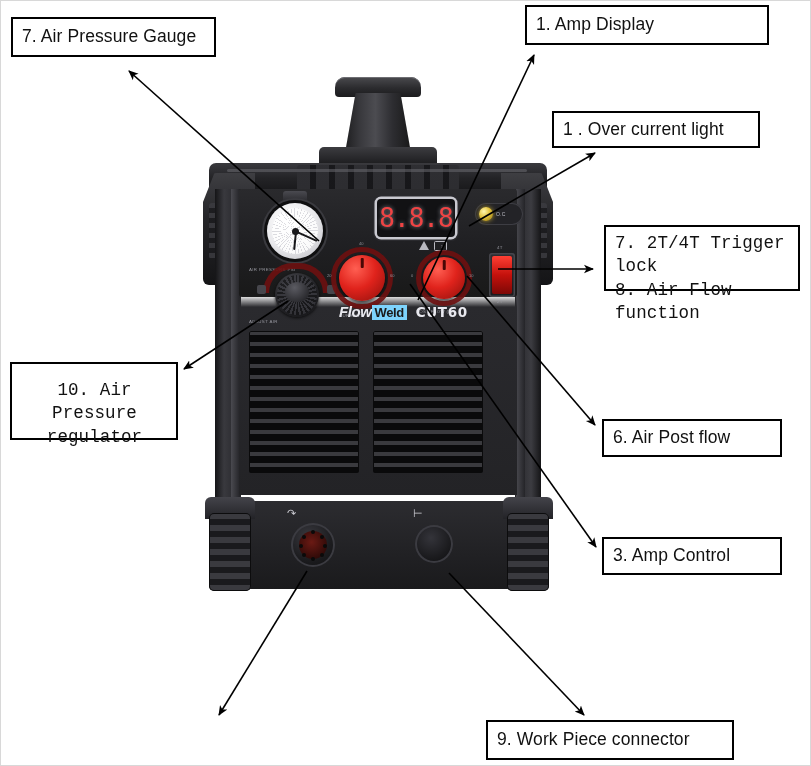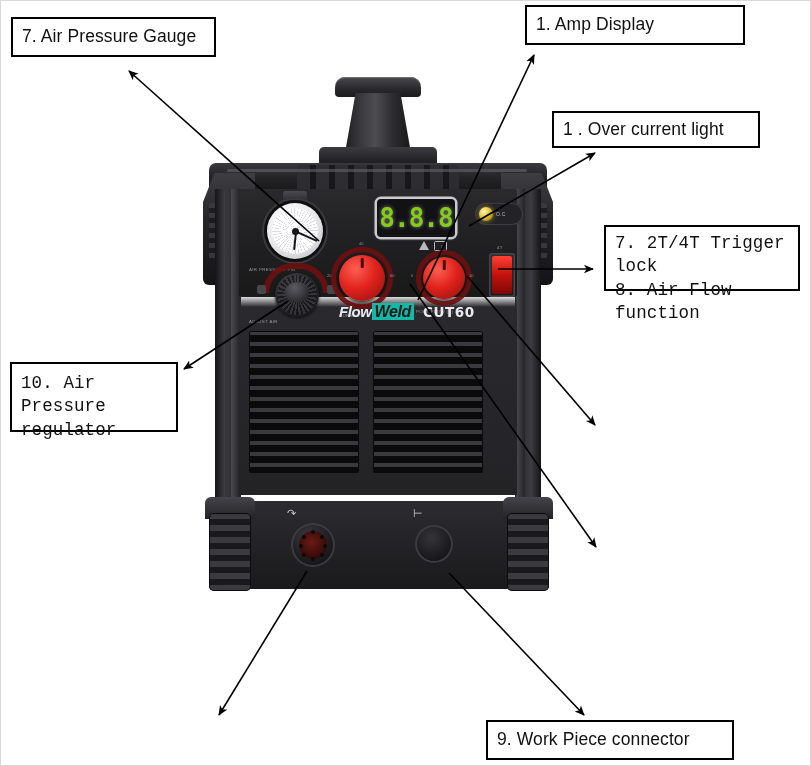--- a/index.html
+++ b/index.html
@@ -99,21 +99,21 @@
      background:linear-gradient(180deg,#4a4a50,#232327);}
 
   
   .silk{position:absolute;color:#9a9aa2;font-size:4.4px;letter-spacing:.35px;
         font-family:"Liberation Sans",sans-serif;white-space:nowrap;opacity:.95;}
 
   
   .display{left:190px;top:122px;width:78px;height:38px;border-radius:4px;
      background:#121214;box-shadow:0 0 0 2.5px #c9c9d0,0 0 0 4px #2a2a2e;
      display:flex;align-items:center;justify-content:center;gap:4px;}
-  .seg{color:#84cc16;font-family:"DejaVu Sans Mono",monospace;font-size:26px;font-weight:700;
+  .seg{color:#ef4444;font-family:"DejaVu Sans Mono",monospace;font-size:26px;font-weight:400;
        letter-spacing:-1px;text-shadow:0 0 4px rgba(220,220,235,.55);}
 
   
   .lampwrap{left:288px;top:126px;width:48px;height:22px;border-radius:11px;
      background:#232327;box-shadow:inset 0 0 0 1px #3d3d43;display:flex;align-items:center;
      padding-left:4px;gap:3px;}
   .lamp{width:14px;height:14px;border-radius:50%;
      background:radial-gradient(circle at 35% 32%,#fff6b0 0%,#e3c23a 45%,#8a6f12 100%);
      box-shadow:0 0 5px rgba(227,194,58,.75);}
   .lamp-txt{color:#b9b9c0;font-size:5px;letter-spacing:.2px;}
@@ -154,22 +154,22 @@
      background:repeating-conic-gradient(from 0deg,#3a3a40 0 7deg,#141416 7deg 14deg);
      opacity:.75;}
   .reg-cap{position:absolute;left:10px;top:9px;width:24px;height:20px;border-radius:50% 50% 45% 45%;
      background:radial-gradient(circle at 40% 28%,#5b5b62,#1a1a1d);}
   .reg-nub{left:70px;top:208px;width:9px;height:9px;border-radius:2px;background:#46464c;}
   .reg-nub2{left:140px;top:208px;width:9px;height:9px;border-radius:2px;background:#46464c;}
 
   
   .brand{left:152px;top:226px;display:flex;align-items:center;gap:9px;}
   .brand-prime{font-size:15px;font-style:italic;font-weight:700;color:#e9e9ef;letter-spacing:-.4px;}
-  .brand-weld{font-size:16px;font-style:italic;font-weight:700;color:#1a1a1a;
-     background:#14b8a6;padding:0 3px;letter-spacing:-.4px;}
+  .brand-weld{font-size:13px;font-weight:700;color:#1a1a1a;
+     background:#7dd3fc;padding:0 3px;letter-spacing:-.4px;}
   .brand-model{font-size:13.5px;font-weight:700;color:#e9e9ef;letter-spacing:.6px;
      font-family:"DejaVu Sans",sans-serif;}
 
   
   .vent{top:254px;width:110px;height:142px;border-radius:2px;background:#101011;
      background-image:repeating-linear-gradient(180deg,#3a3a3e 0 4px,#0a0a0b 4px 11px);
      box-shadow:inset 0 0 0 1px #0a0a0b;}
   .vent.l{left:62px;}
   .vent.r{left:186px;}
 
@@ -324,38 +324,44 @@
       <line x1="409" y1="283" x2="595" y2="546"></line>
       <line x1="306" y1="570" x2="218" y2="714"></line>
       <line x1="448" y1="572" x2="583" y2="714"></line>
     </g>
   </svg>
 
   <div class="callout pad-l" style="left:10px;top:16px;width:205px;height:40px;">
     <span class="txt">7. Air Pressure Gauge</span>
   </div>
 
-  <div class="callout pad-l" style="left:524px;top:4px;width:220px;height:40px;">
+  <div class="callout pad-l" style="left:524px;top:4px;width:244px;height:40px;">
     <span class="txt">1. Amp Display</span>
   </div>
 
   <div class="callout pad-l" style="left:551px;top:110px;width:208px;height:37px;">
     <span class="txt">1 . Over current light</span>
   </div>
 
   <div class="callout two-line" style="left:603px;top:224px;width:196px;height:66px;">
     <span class="txt">7. 2T/4T Trigger lock</span>
     <span class="txt">8. Air Flow function</span>
   </div>
 
-  <div class="callout two-line" style="left:9px;top:361px;width:168px;height:70px;padding-top:8px;">
+  <div class="callout two-line" style="left:9px;top:361px;width:168px;height:78px;padding-top:15px;text-align:center;">
     <span class="txt">10. Air Pressure</span>
     <span class="txt">regulator</span>
   </div>
 
-
+  <div class="callout pad-l" style="left:601px;top:418px;width:180px;height:38px;">
+    <span class="txt">6. Air Post flow</span>
+  </div>
+
+  <div class="callout pad-l" style="left:601px;top:536px;width:180px;height:38px;">
+    <span class="txt">3. Amp Control</span>
+  </div>
 
 
   <div class="callout pad-l" style="left:485px;top:719px;width:248px;height:40px;">
     <span class="txt">9. Work Piece connector</span>
   </div>
 
 </div>
 
 </body></html>

